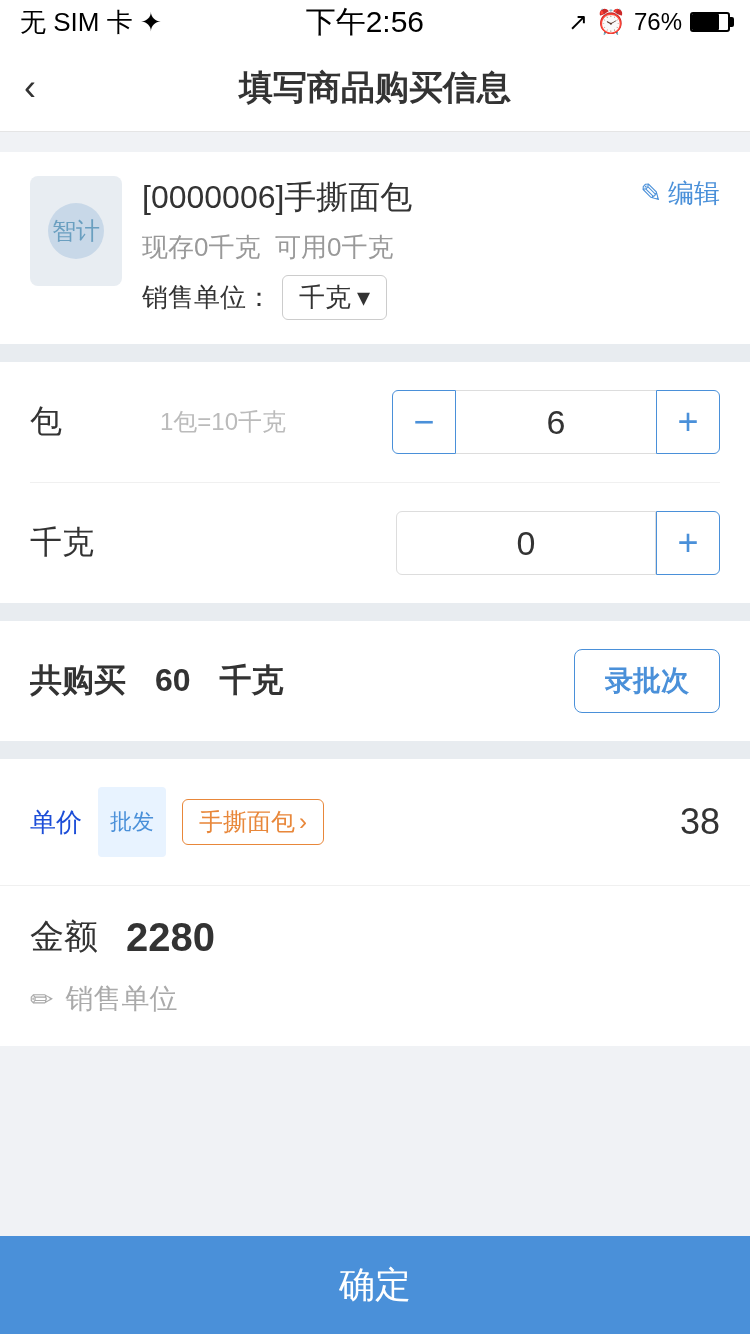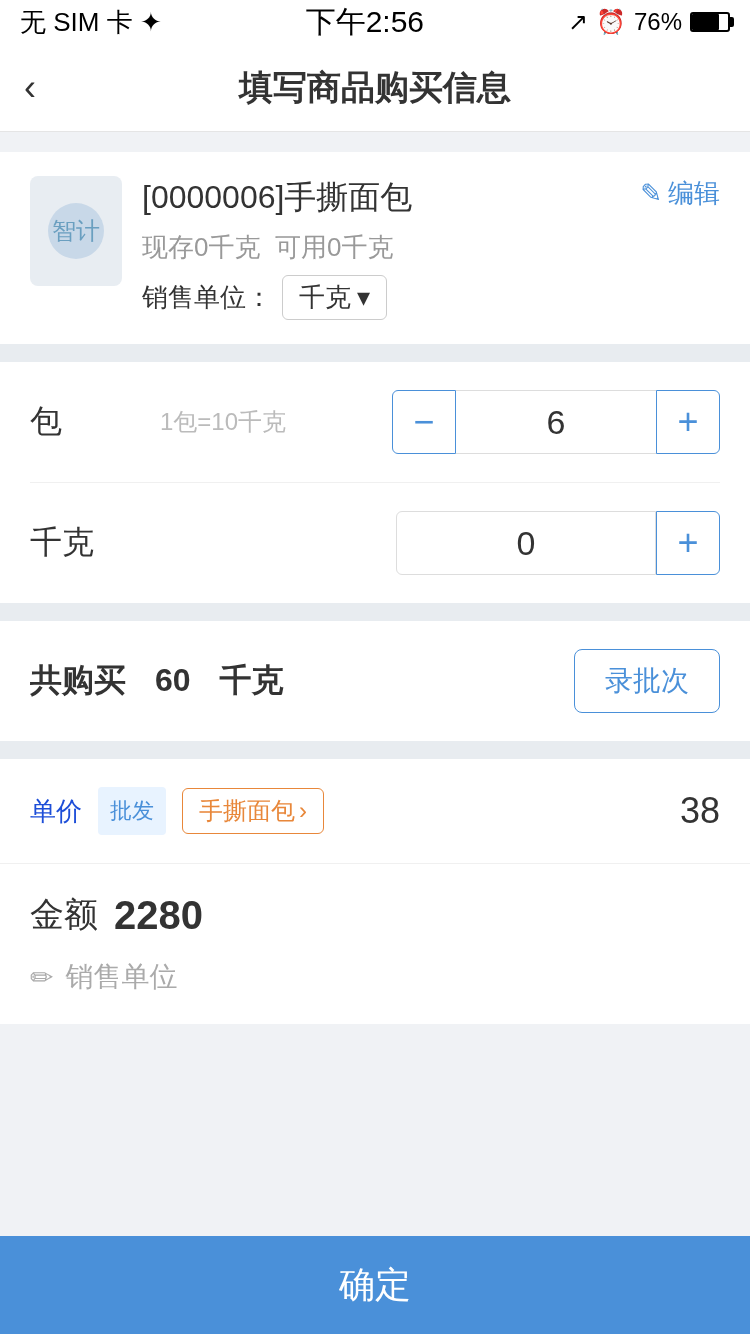--- a/index.html
+++ b/index.html
@@ -210,40 +210,41 @@
       font-weight: 700;
     }
     .batch-btn {
       border: 1px solid #4a90d9;
       color: #4a90d9;
       background: #fff;
       padding: 12px 30px;
       border-radius: 8px;
       font-size: 28px;
       cursor: pointer;
+      font-weight: bold;
     }
 
     
     .price-section {
       background: #fff;
       padding: 28px 30px;
       display: flex;
       align-items: center;
       gap: 16px;
       border-bottom: 1px solid #f0f0f0;
     }
     .price-label {
       font-size: 26px;
       color: #1d4ed8;
     }
     .price-type-badge {
       background: #e8f3ff;
       color: #4a90d9;
       font-size: 22px;
-      padding: 9px 12px;
+      padding: 20px 12px;
       border-radius: 4px;
     }
     .price-ref-btn {
       border: 1px solid #e8873a;
       color: #e8873a;
       background: #fff;
       padding: 6px 16px;
       border-radius: 6px;
       font-size: 24px;
       display: flex;
@@ -259,21 +260,21 @@
     }
 
     
     .amount-section {
       background: #fff;
       padding: 28px 30px;
     }
     .amount-row {
       display: flex;
       align-items: center;
-      gap: 16px;
+      gap: 28px;
       margin-bottom: 20px;
     }
     .amount-label {
       font-size: 34px;
       color: #333;
     }
     .amount-value {
       font-size: 40px;
       color: #333;
       font-weight: 600;

